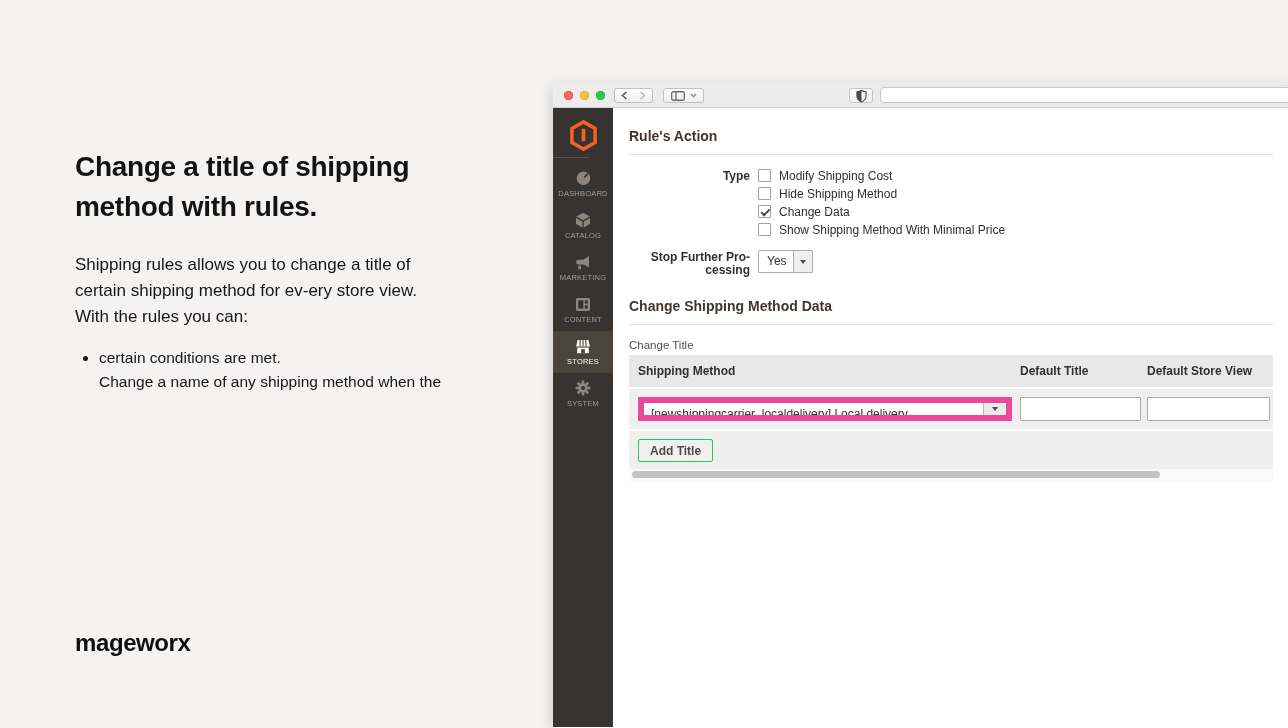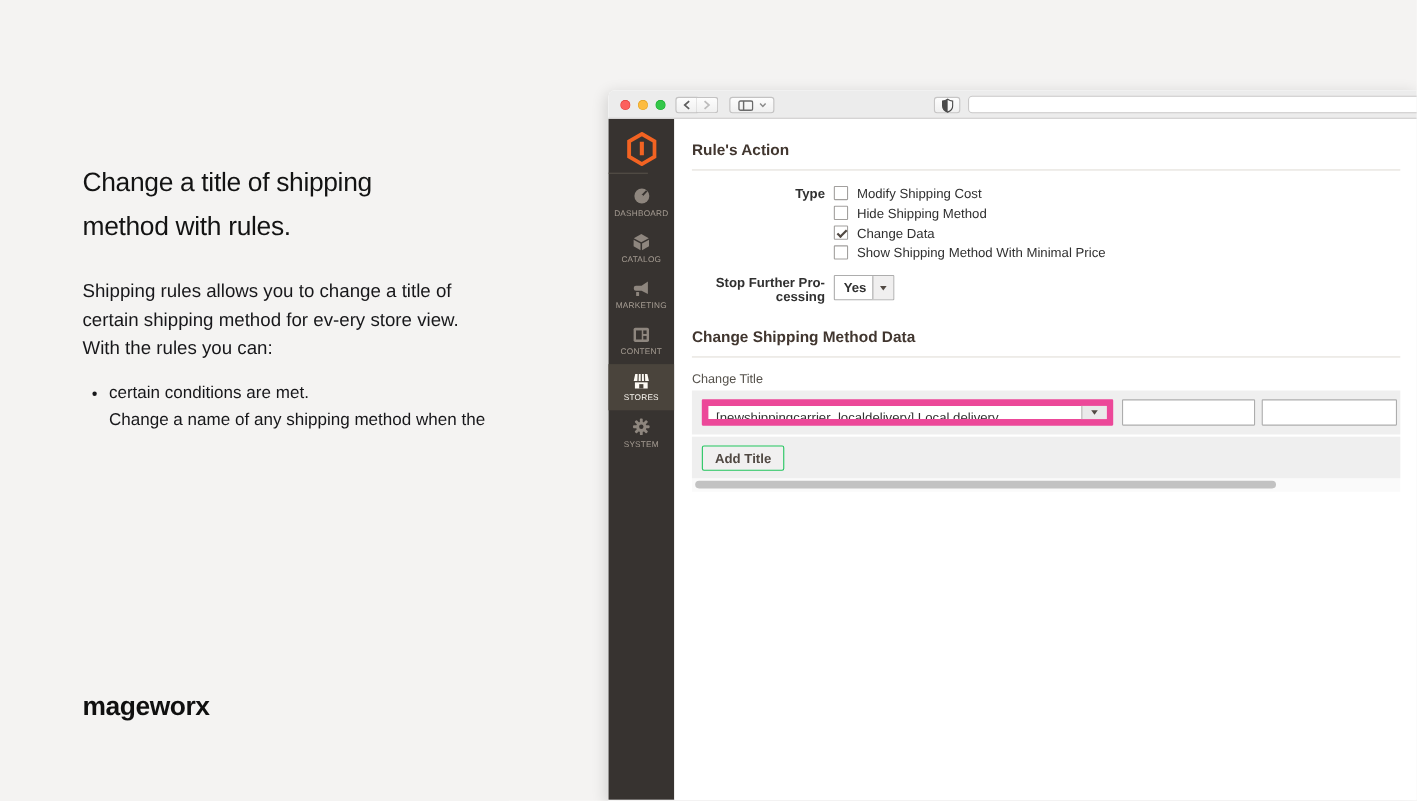--- a/index.html
+++ b/index.html
@@ -1,21 +1,21 @@
 <!DOCTYPE html>
 <html><head>
 <meta charset="utf-8">
 <style>
   * { margin:0; padding:0; box-sizing:border-box; }
   html,body { width:1288px; height:728px; }
   body { font-family:"Liberation Sans", sans-serif; background:#f4f3f2; position:relative; overflow:hidden; }
 
   
   .left-panel { position:absolute; left:75px; top:0; width:430px; color:#141416; }
-  .headline { margin-top:147px; font-size:24px; line-height:40px; font-weight:400; letter-spacing:-0.3px; color:#131313; }
+  .headline { margin-top:147px; font-size:28px; line-height:40px; font-weight:700; letter-spacing:-0.3px; color:#131313; }
   .para { margin-top:25px; font-size:17px; line-height:26px; color:#17171a; }
   .bullets { margin-top:16px; padding-left:24px; font-size:15.5px; line-height:24px; color:#17171a; }
   .bullets li { margin:0; }
   .brand-logo { position:absolute; left:75px; top:629px; font-size:24px; font-weight:700; letter-spacing:-0.4px; color:#101010; }
 
   
   .window { position:absolute; left:553px; top:82px; width:735px; height:646px;
             border-top-left-radius:6px; overflow:hidden; background:#fff;
             box-shadow:-2px 3px 14px rgba(0,0,0,.14); }
   .toolbar { position:relative; height:26px; background:#ececec; border-bottom:1px solid #cfcece; }
@@ -54,21 +54,21 @@
   .frow { display:flex; }
   .frow + .frow { margin-top:9px; }
   .flabel { width:121px; flex:none; text-align:right; font-size:12px; font-weight:700; color:#303030; line-height:13px; padding-top:1px; }
   .fctrl { margin-left:8px; }
   .option { display:flex; align-items:center; margin-bottom:5px; height:13px; cursor:default; }
   .checkbox { width:13px; height:13px; background:#fff; border:1px solid #a2a09e; border-radius:1px; position:relative; flex:none; cursor:pointer; }
   .option.checked .checkbox::after { content:""; position:absolute; left:2px; top:3px; width:7px; height:3px;
        border-left:2px solid #514943; border-bottom:2px solid #514943; transform:rotate(-45deg); }
   .option .olbl { margin-left:8px; font-size:12px; color:#303030; white-space:nowrap; }
 
-  .mini-select { width:55px; height:23px; background:#fff; border:1px solid #adadad; border-radius:1px; display:flex; cursor:pointer;font-weight:bold; }
+  .mini-select { width:55px; height:23px; background:#fff; border:1px solid #adadad; border-radius:1px; display:flex; cursor:pointer; }
   .mini-select .txt { flex:1; font-size:12px; color:#303030; line-height:21px; padding-left:8px; }
   .mini-select .arr { width:19px; flex:none; border-left:1px solid #adadad; background:#f0efef; display:flex; align-items:center; justify-content:center; }
   .tri { width:0; height:0; border-left:3.5px solid transparent; border-right:3.5px solid transparent; border-top:4px solid #514943; }
 
   .sec2 { margin-top:21px; }
   .change-title { margin-top:14px; font-size:11.5px; color:#55514b; }
 
   .grid { margin-top:4px; width:644px; }
   .thead { height:32px; background:#e8e8e8; display:flex; align-items:center; padding-left:9px; }
   .thead .h { font-size:12px; font-weight:700; color:#303030; }
@@ -258,20 +258,25 @@
           </div>
         </div>
       </div>
 
       <div class="sec-title sec2">Change Shipping Method Data</div>
       <hr class="sec-rule">
 
       <div class="change-title">Change Title</div>
 
       <div class="grid">
+        <div class="thead">
+          <span class="h c1">Shipping Method</span>
+          <span class="h c2">Default Title</span>
+          <span class="h c3">Default Store View</span>
+        </div>
         <div class="trow">
           <div class="sel-box c1">
             <span class="txt">[newshippingcarrier_localdelivery] Local delivery</span>
             <span class="arr">
                 <span class="tri"></span>
               </span>
           </div>
           <input class="tinput c2" type="text" value="" style="">
           <input class="tinput c3" type="text" value="" style="">
         </div>

